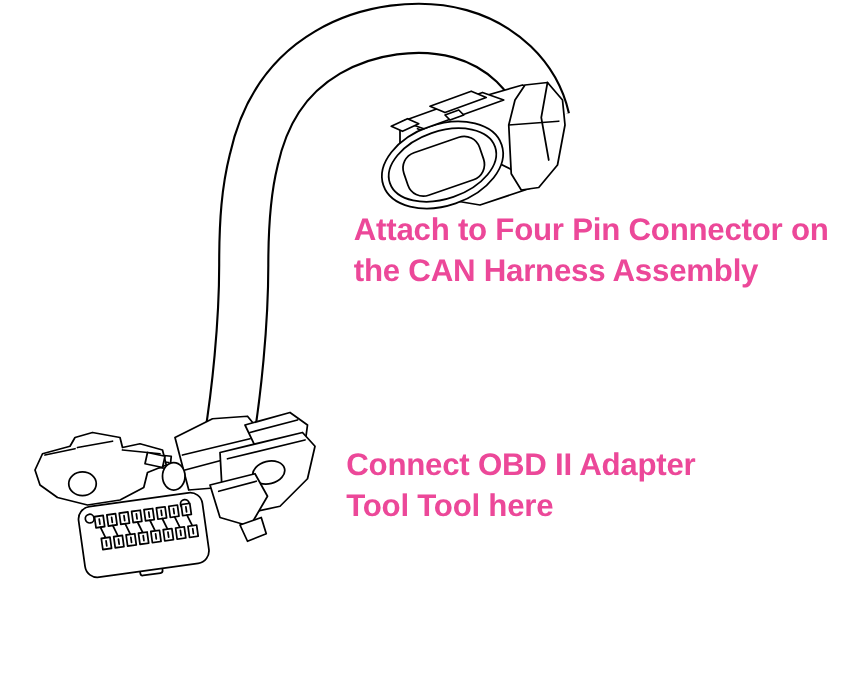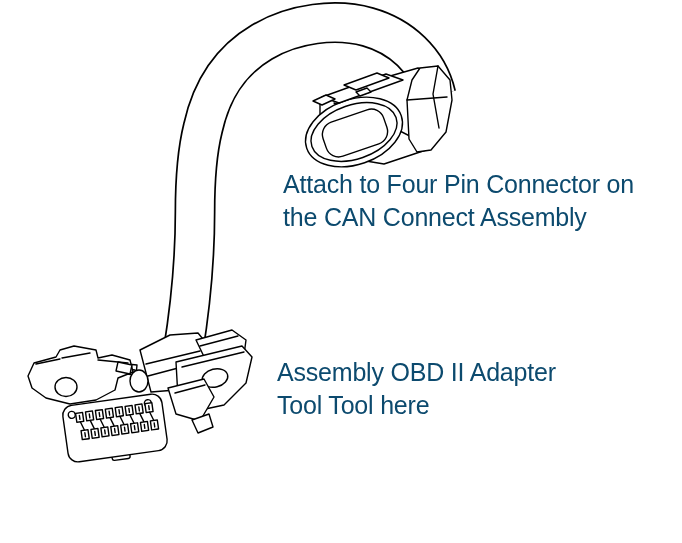--- a/index.html
+++ b/index.html
@@ -41,25 +41,26 @@
     stroke-linecap: butt;
   }
   .cable-core {
     fill: none;
     stroke: #ffffff;
     stroke-width: 37.6;
     stroke-linecap: butt;
   }
   .callout {
     position: absolute;
-    color: #0c4a6e;
+    color: #ec4899;
     font-size: 25px;
     line-height: 33px;
     white-space: nowrap;
     letter-spacing: -0.2px;
+    font-weight: bold;
   }
   .callout-four-pin { left: 283px; top: 168px; }
   .callout-obd      { left: 277px; top: 356px; }
 </style>
 </head>
 <body>
 
 <div class="stage">
 
   <svg class="diagram-svg" width="682" height="543" viewBox="0 0 682 543">
@@ -165,21 +166,21 @@
             <line x1="144.5" y1="428.5" x2="144.5" y2="432.5" class="ln-open"></line>
             <rect x="151" y="426" width="7" height="9" class="ln"></rect>
             <line x1="154.5" y1="428.5" x2="154.5" y2="432.5" class="ln-open"></line>
           </g>
       </g>
     </g>
   </svg>
 
   <div class="callout callout-four-pin">
     <div>Attach to Four Pin Connector on</div>
-    <div>the CAN Connect Assembly</div>
+    <div>the CAN Harness Assembly</div>
   </div>
 
   <div class="callout callout-obd">
-    <div>Assembly OBD II Adapter</div>
+    <div>Connect OBD II Adapter</div>
     <div>Tool Tool here</div>
   </div>
 
 </div>
 
 </body></html>

